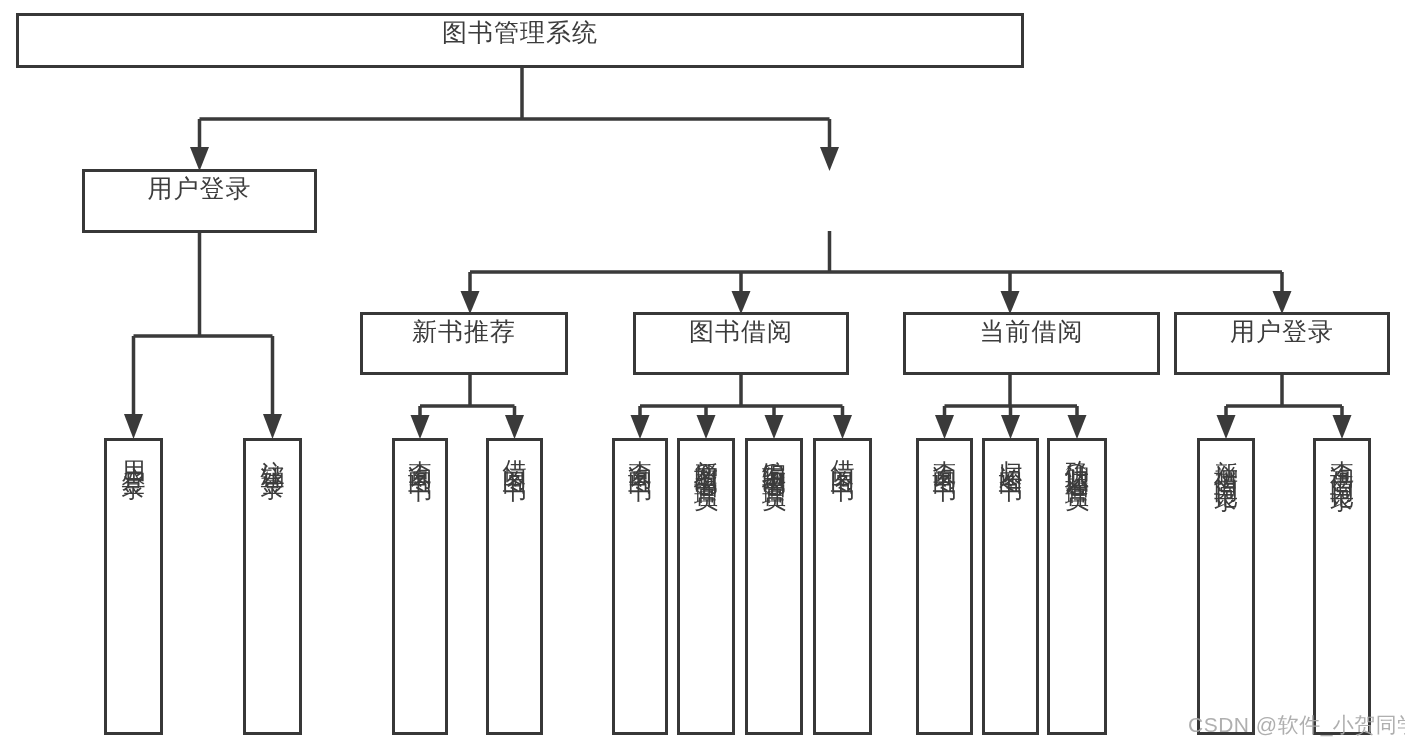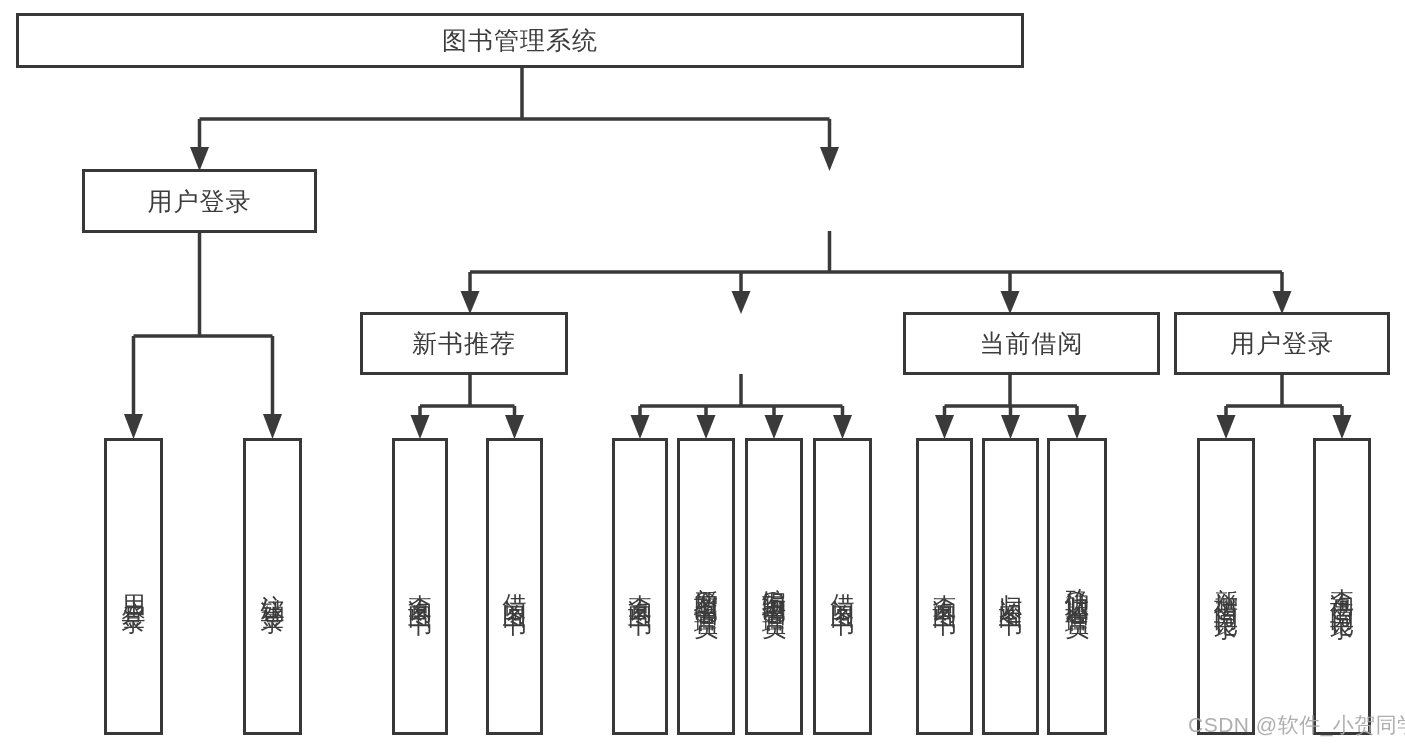--- a/index.html
+++ b/index.html
@@ -13,21 +13,20 @@
   }
   .connectors{
     position:absolute;left:0;top:0;z-index:1;
   }
   .box{
     position:absolute;
     box-sizing:border-box;
     background:#ffffff;
     border:3px solid #383838;
     display:flex;
-    align-items:center;
     justify-content:center;
     z-index:2;
     color:#3c3c3c;
   }
   .h{ font-size:25px; letter-spacing:1px; white-space:nowrap; }
   .v{ font-size:24px; }
   .vtext{
     writing-mode:vertical-rl;
     text-orientation:mixed;
     letter-spacing:6px;
@@ -86,20 +85,23 @@
     <span>图书管理系统</span>
   </div>
 
   <div class="box h" style="left:82px;top:169px;width:235px;height:64px">
     <span>用户登录</span>
   </div>
 
   <div class="box h" style="left:360px;top:312px;width:208px;height:63px">
     <span>新书推荐</span>
   </div>
+  <div class="box h" style="left:633px;top:312px;width:216px;height:63px">
+    <span>图书借阅</span>
+  </div>
   <div class="box h" style="left:903px;top:312px;width:257px;height:63px">
     <span>当前借阅</span>
   </div>
   <div class="box h" style="left:1174px;top:312px;width:216px;height:63px">
     <span>用户登录</span>
   </div>
 
   <div class="box v" style="left:104px;top:438px;width:59px;height:297px">
     <span class="vtext">用户登录</span>
   </div>

